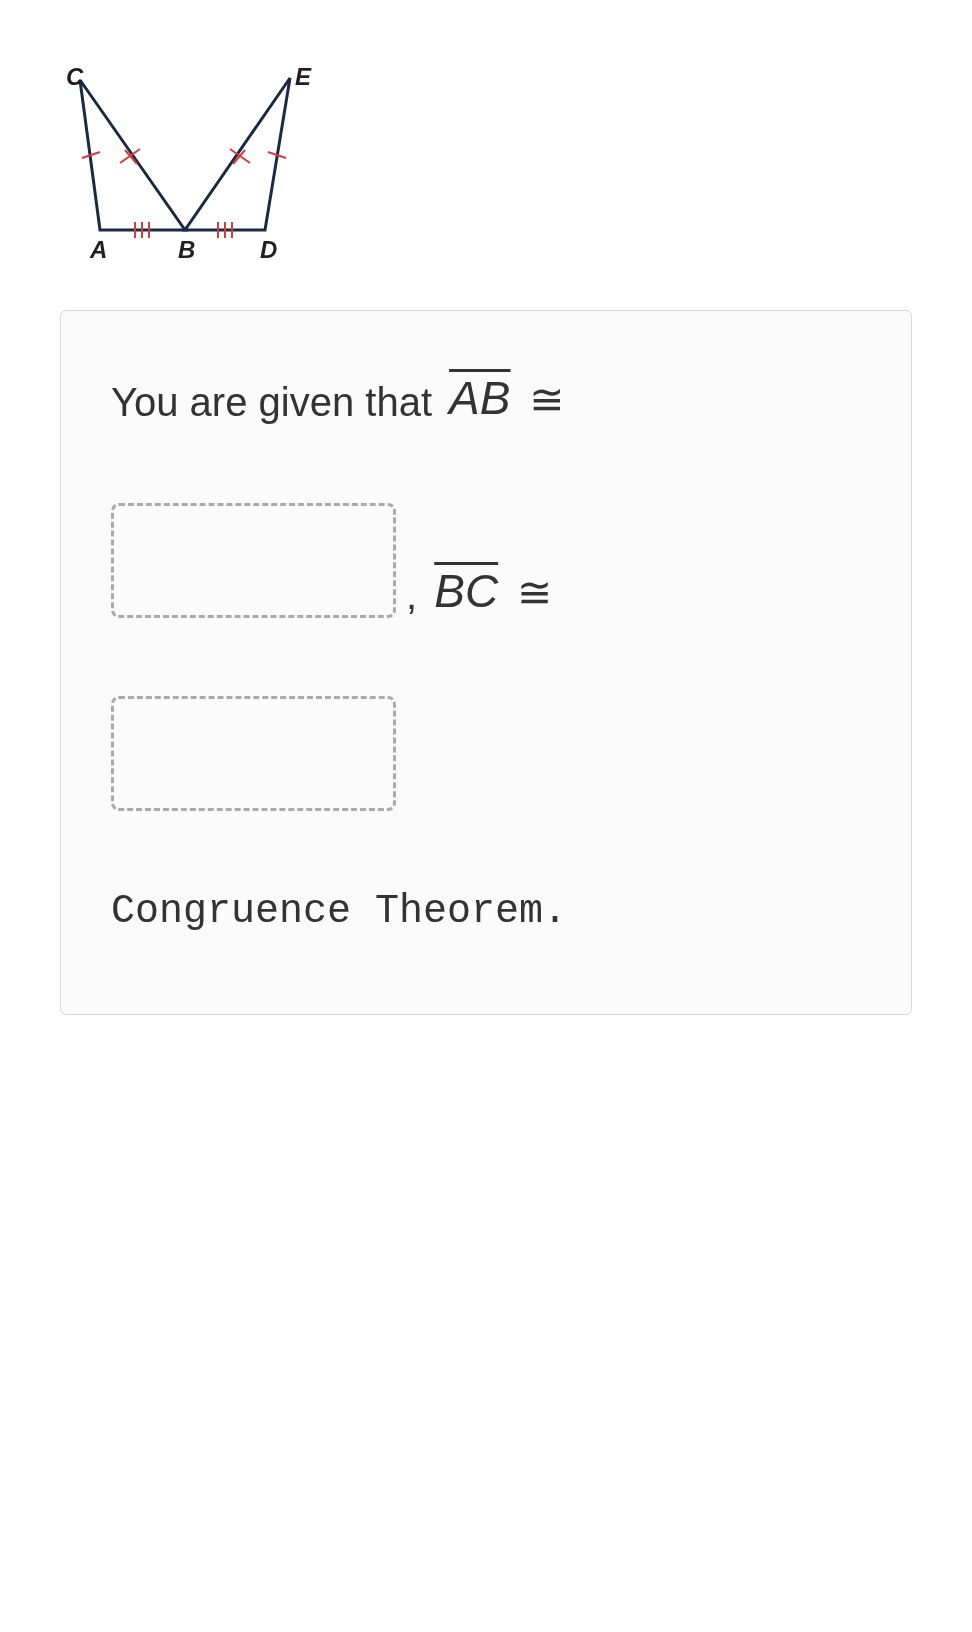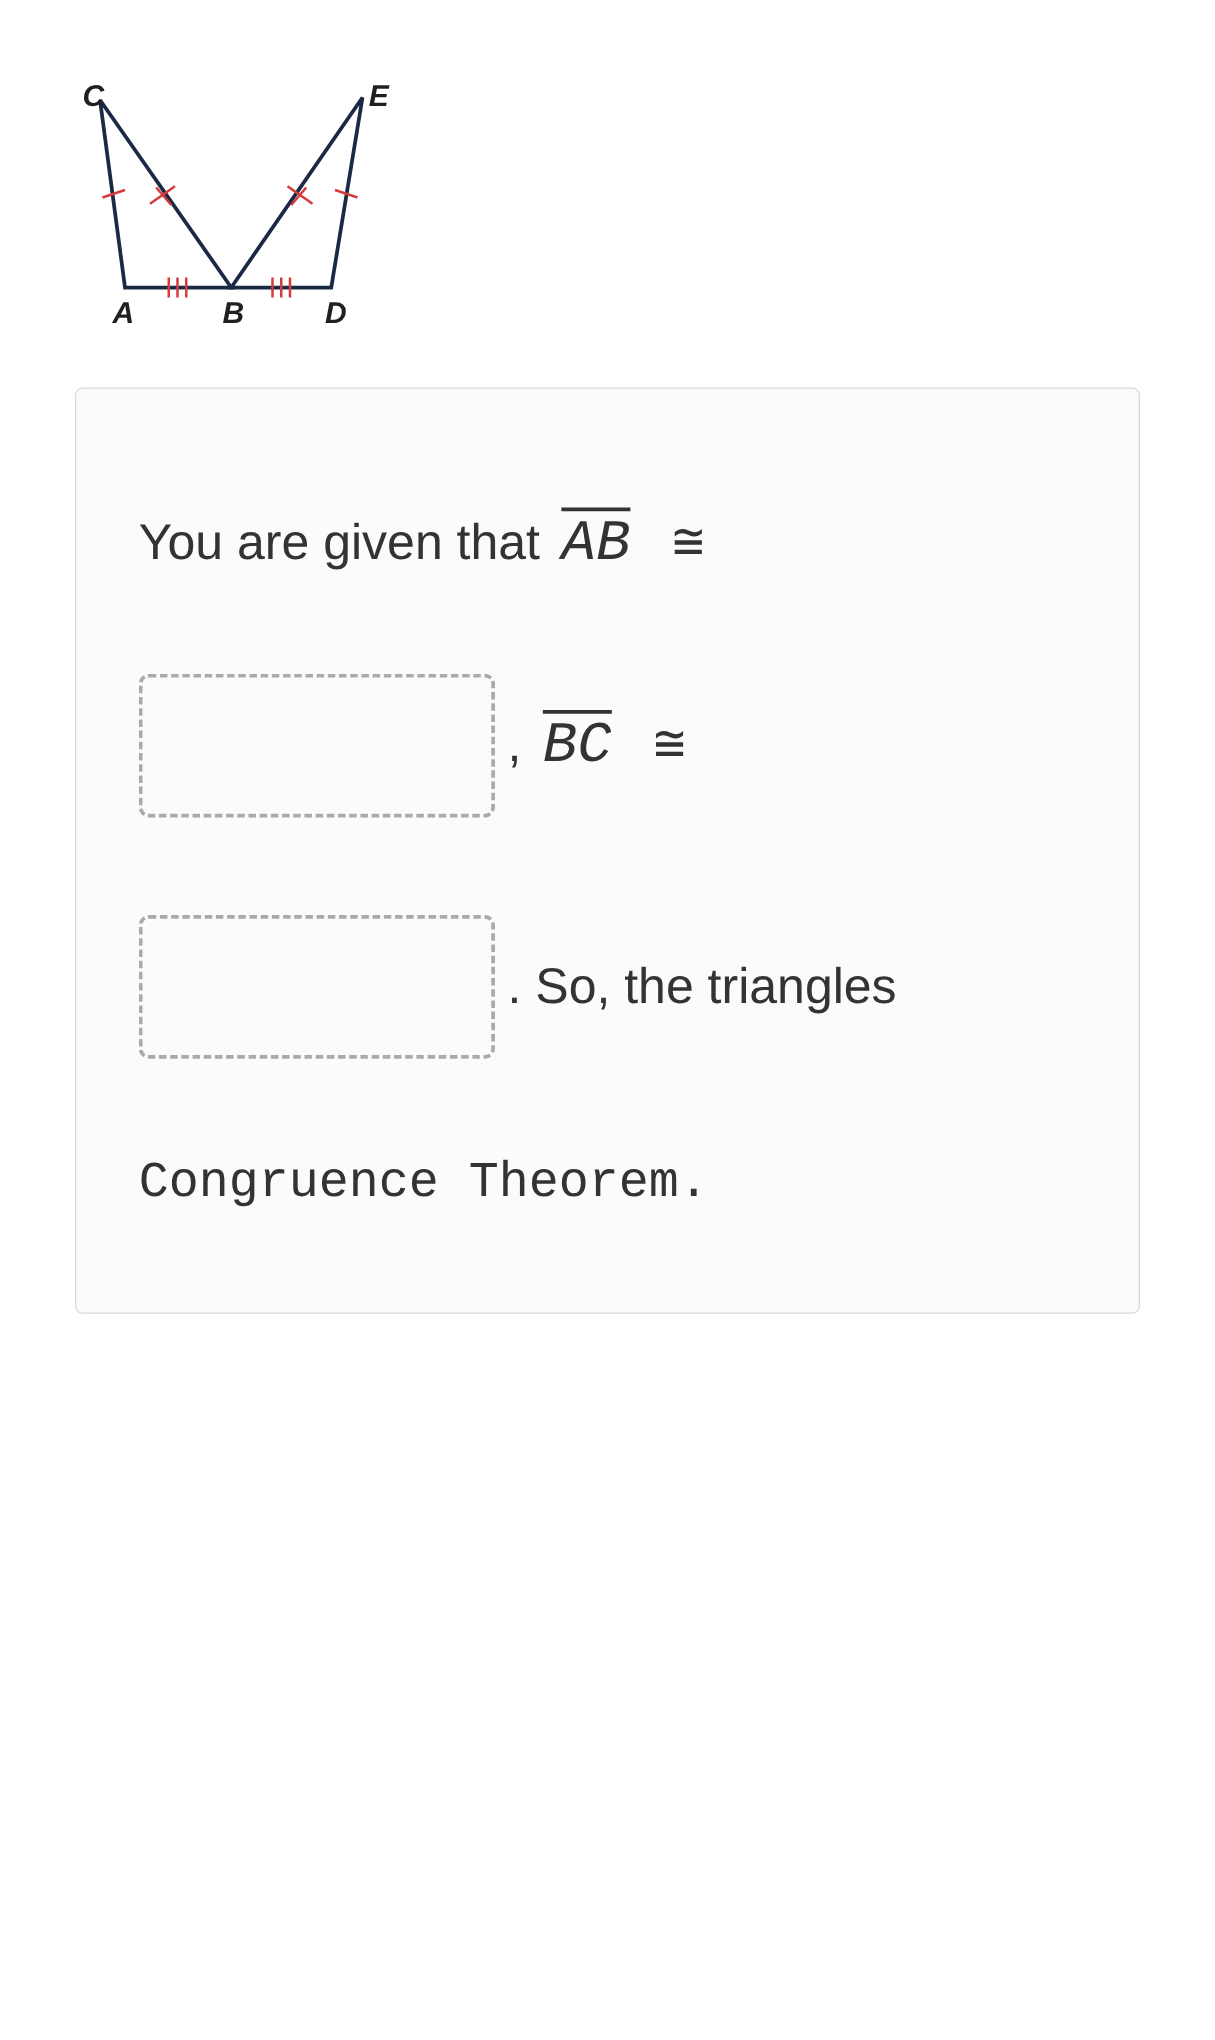--- a/index.html
+++ b/index.html
@@ -22,31 +22,30 @@
   }
   .problem-box {
     border: 1px solid #d8d8d8;
     border-radius: 6px;
     background: #fbfbfb;
     padding: 60px 50px 80px 50px;
     margin-top: 4px;
   }
   .line {
     display: flex;
-    align-items: center;
+    align-items: flex-end;
     flex-wrap: wrap;
     font-size: 40px;
     color: #333;
     margin-bottom: 78px;
-    margin-top: 37px;
   }
   .line:last-child { margin-bottom: 0; font-family: Liberation Mono, monospace; }
   .text-segment { white-space: pre; }
   .math {
-    font-family: Liberation Mono, monospace;
+    font-family: Liberation Sans, sans-serif;
     font-style: italic;
     font-size: 46px;
     margin: 0 6px;
     letter-spacing: 0px;
   }
   .overline {
     text-decoration: overline;
     text-decoration-thickness: 3px;
   }
   .congruent {
@@ -128,21 +127,20 @@
       <span class="text-segment">, </span>
       <span class="math">
         <span class="overline">BC</span>
         <span class="congruent">≅</span>
       </span>
     </div>
 
 
     <div class="line">
       <span class="drop-zone"></span>
-      <span class="text-segment">. So, the triangles</span>
     </div>
 
 
 
     <div class="line">
       <span class="text-segment">Congruence Theorem.</span>
     </div>
 
   </div>
 </div>

